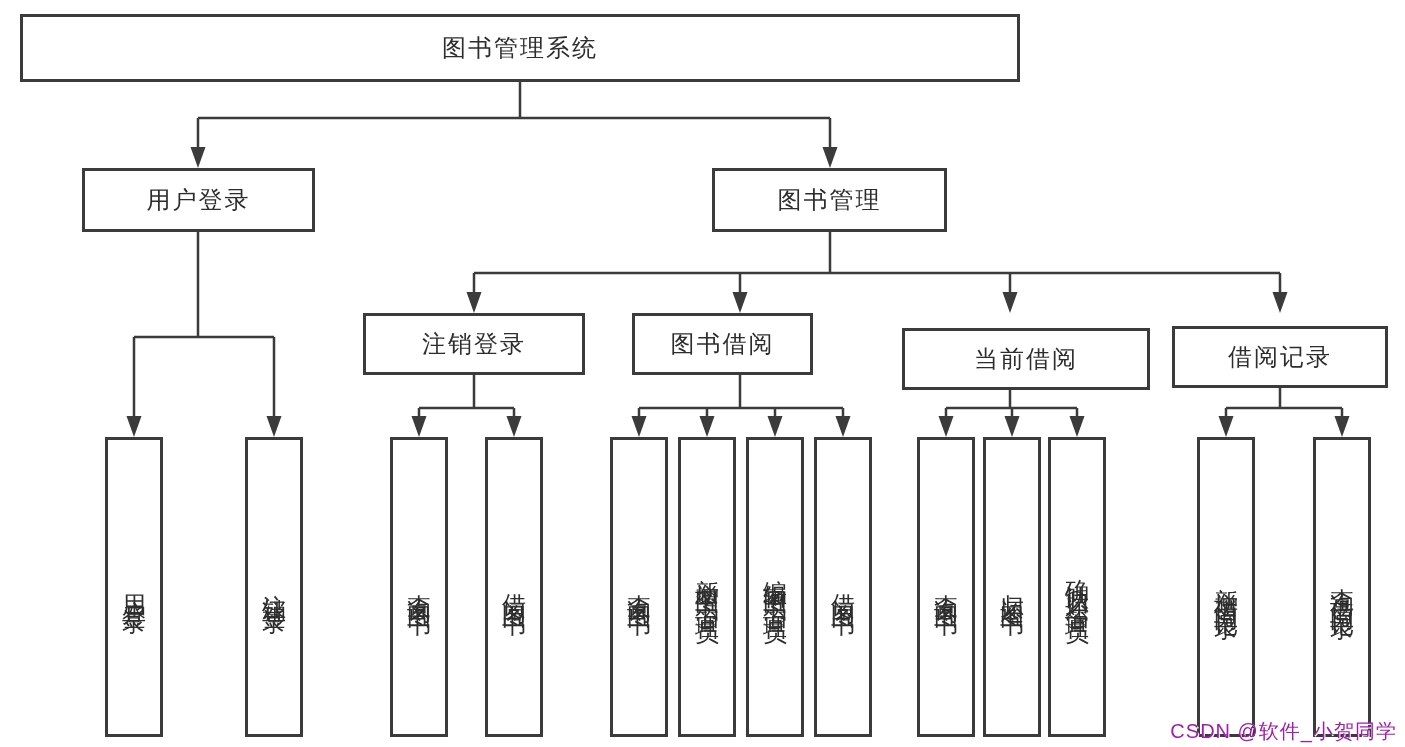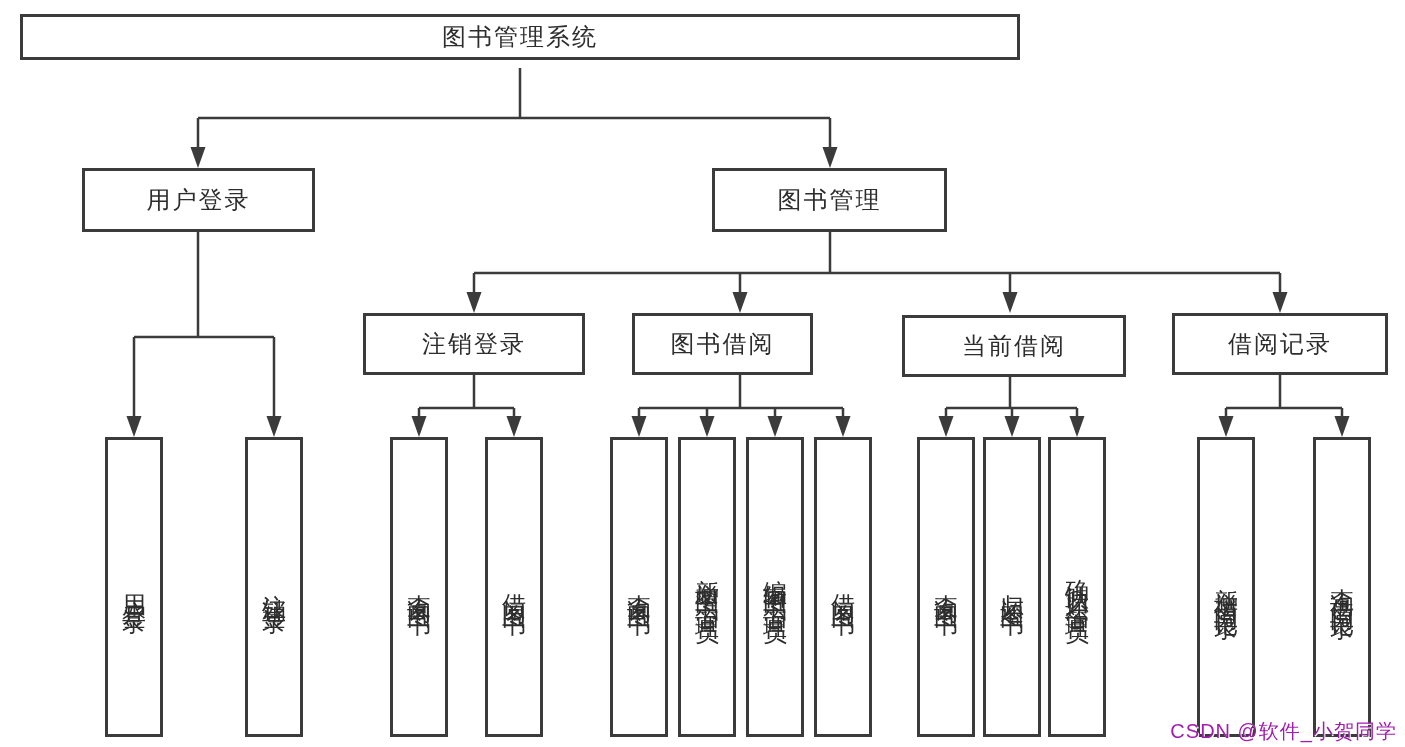--- a/index.html
+++ b/index.html
@@ -19,27 +19,27 @@
   .box .lbl{
     font-size:24px;color:#2d2d2d;letter-spacing:2px;
     white-space:nowrap;
   }
   .leaf{top:437px;width:58px;height:300px;}
   .leaf .lbl{
     writing-mode:vertical-rl;text-orientation:mixed;
     font-size:24px;letter-spacing:6px;white-space:normal;
     line-height:1;
   }
-  #n-root{left:20px;top:14px;width:1000px;height:46px;}
+  #n-root{left:20px;top:14px;width:1000px;height:68px;}
   #n-login{left:82px;top:168px;width:233px;height:64px;}
   #n-mgmt{left:712px;top:168px;width:235px;height:64px;}
   #n-rec{left:363px;top:313px;width:222px;height:62px;}
   #n-bb{left:632px;top:313px;width:181px;height:62px;}
-  #n-cb{left:902px;top:315px;width:224px;height:62px;}
-  #n-br{left:1172px;top:313px;width:216px;height:62px;}
+  #n-cb{left:902px;top:328px;width:248px;height:62px;}
+  #n-br{left:1172px;top:326px;width:216px;height:62px;}
   #l-ul{left:105px;}  #l-lo{left:245px;}
   #l-rq{left:390px;}  #l-rb{left:485px;}
   #l-bq{left:610px;}  #l-ba{left:678px;}  #l-be{left:746px;}  #l-bb{left:814px;}
   #l-cq{left:917px;}  #l-cr{left:983px;}  #l-cc{left:1048px;}
   #l-ra{left:1197px;} #l-rr{left:1313px;}
   #watermark{
     position:absolute;right:8px;bottom:2px;
     font-size:20px;color:#a21caf;letter-spacing:1px;
     text-shadow:1px 1px 0 #ffffff;
   }

